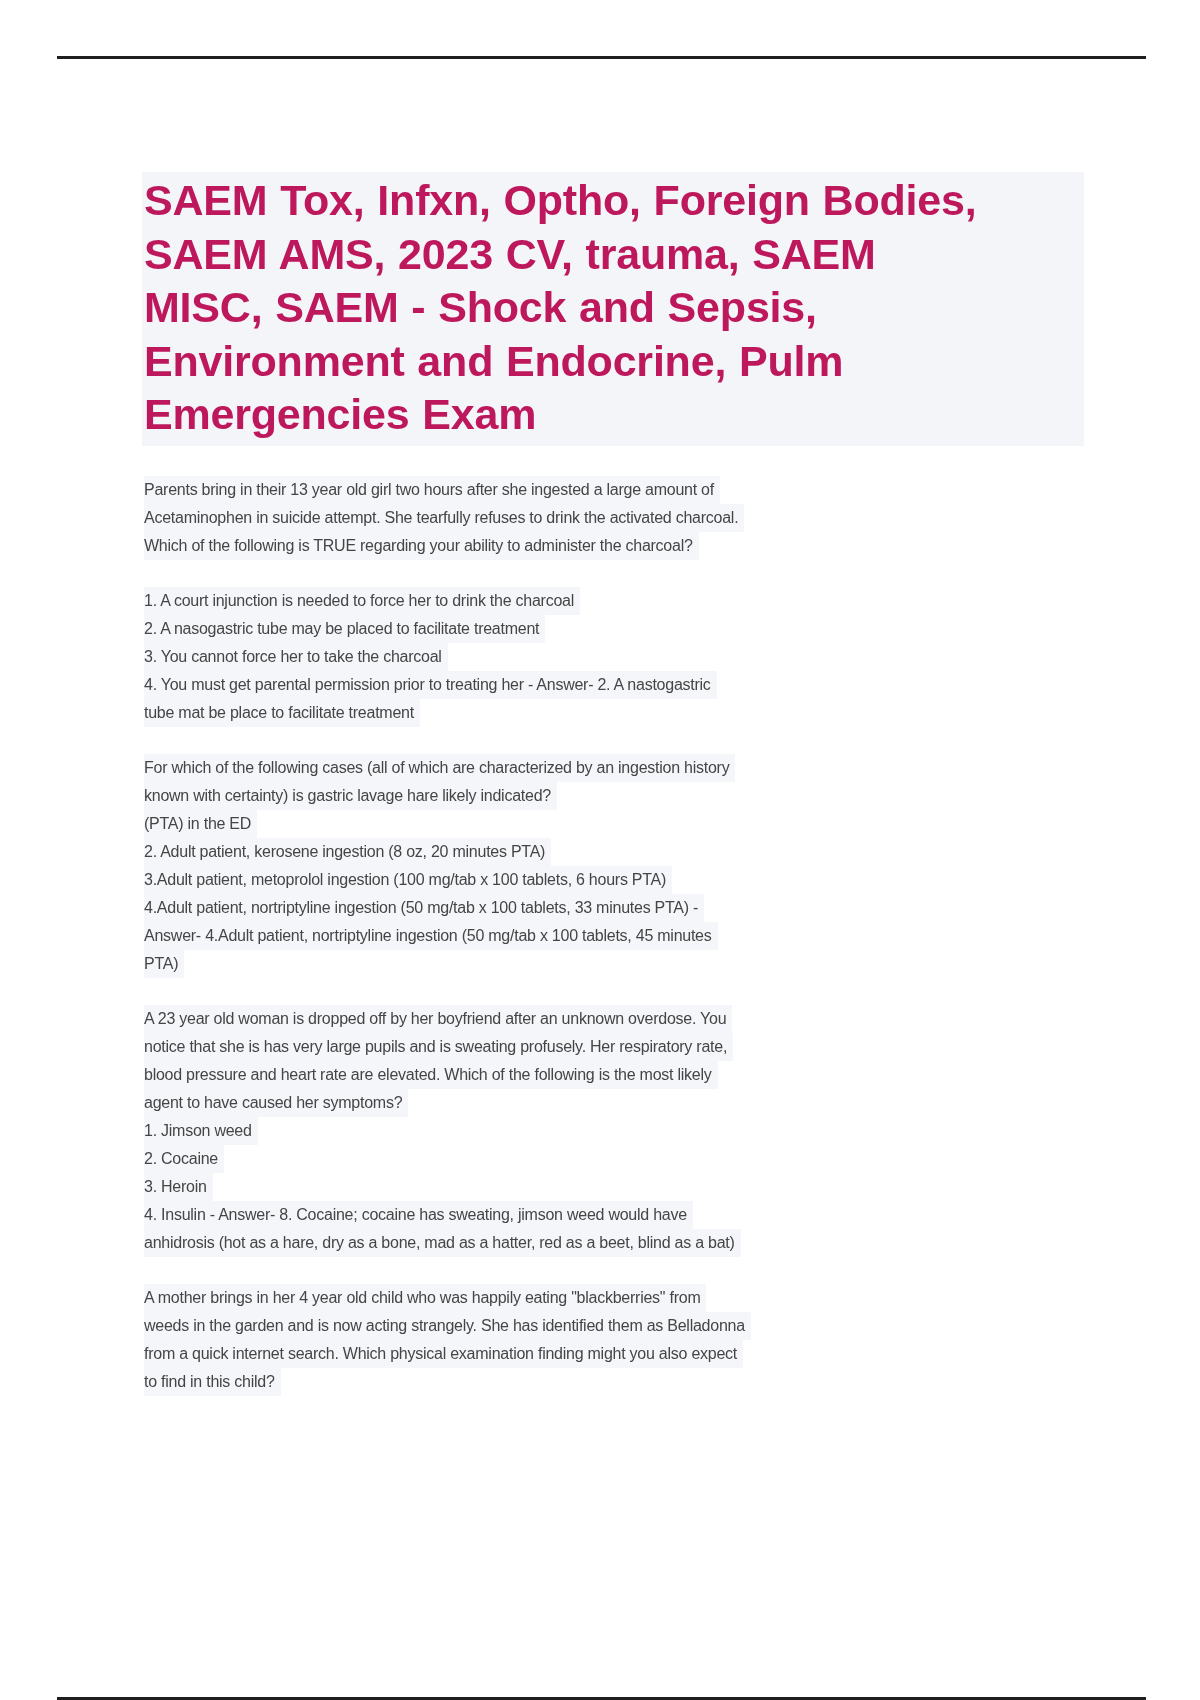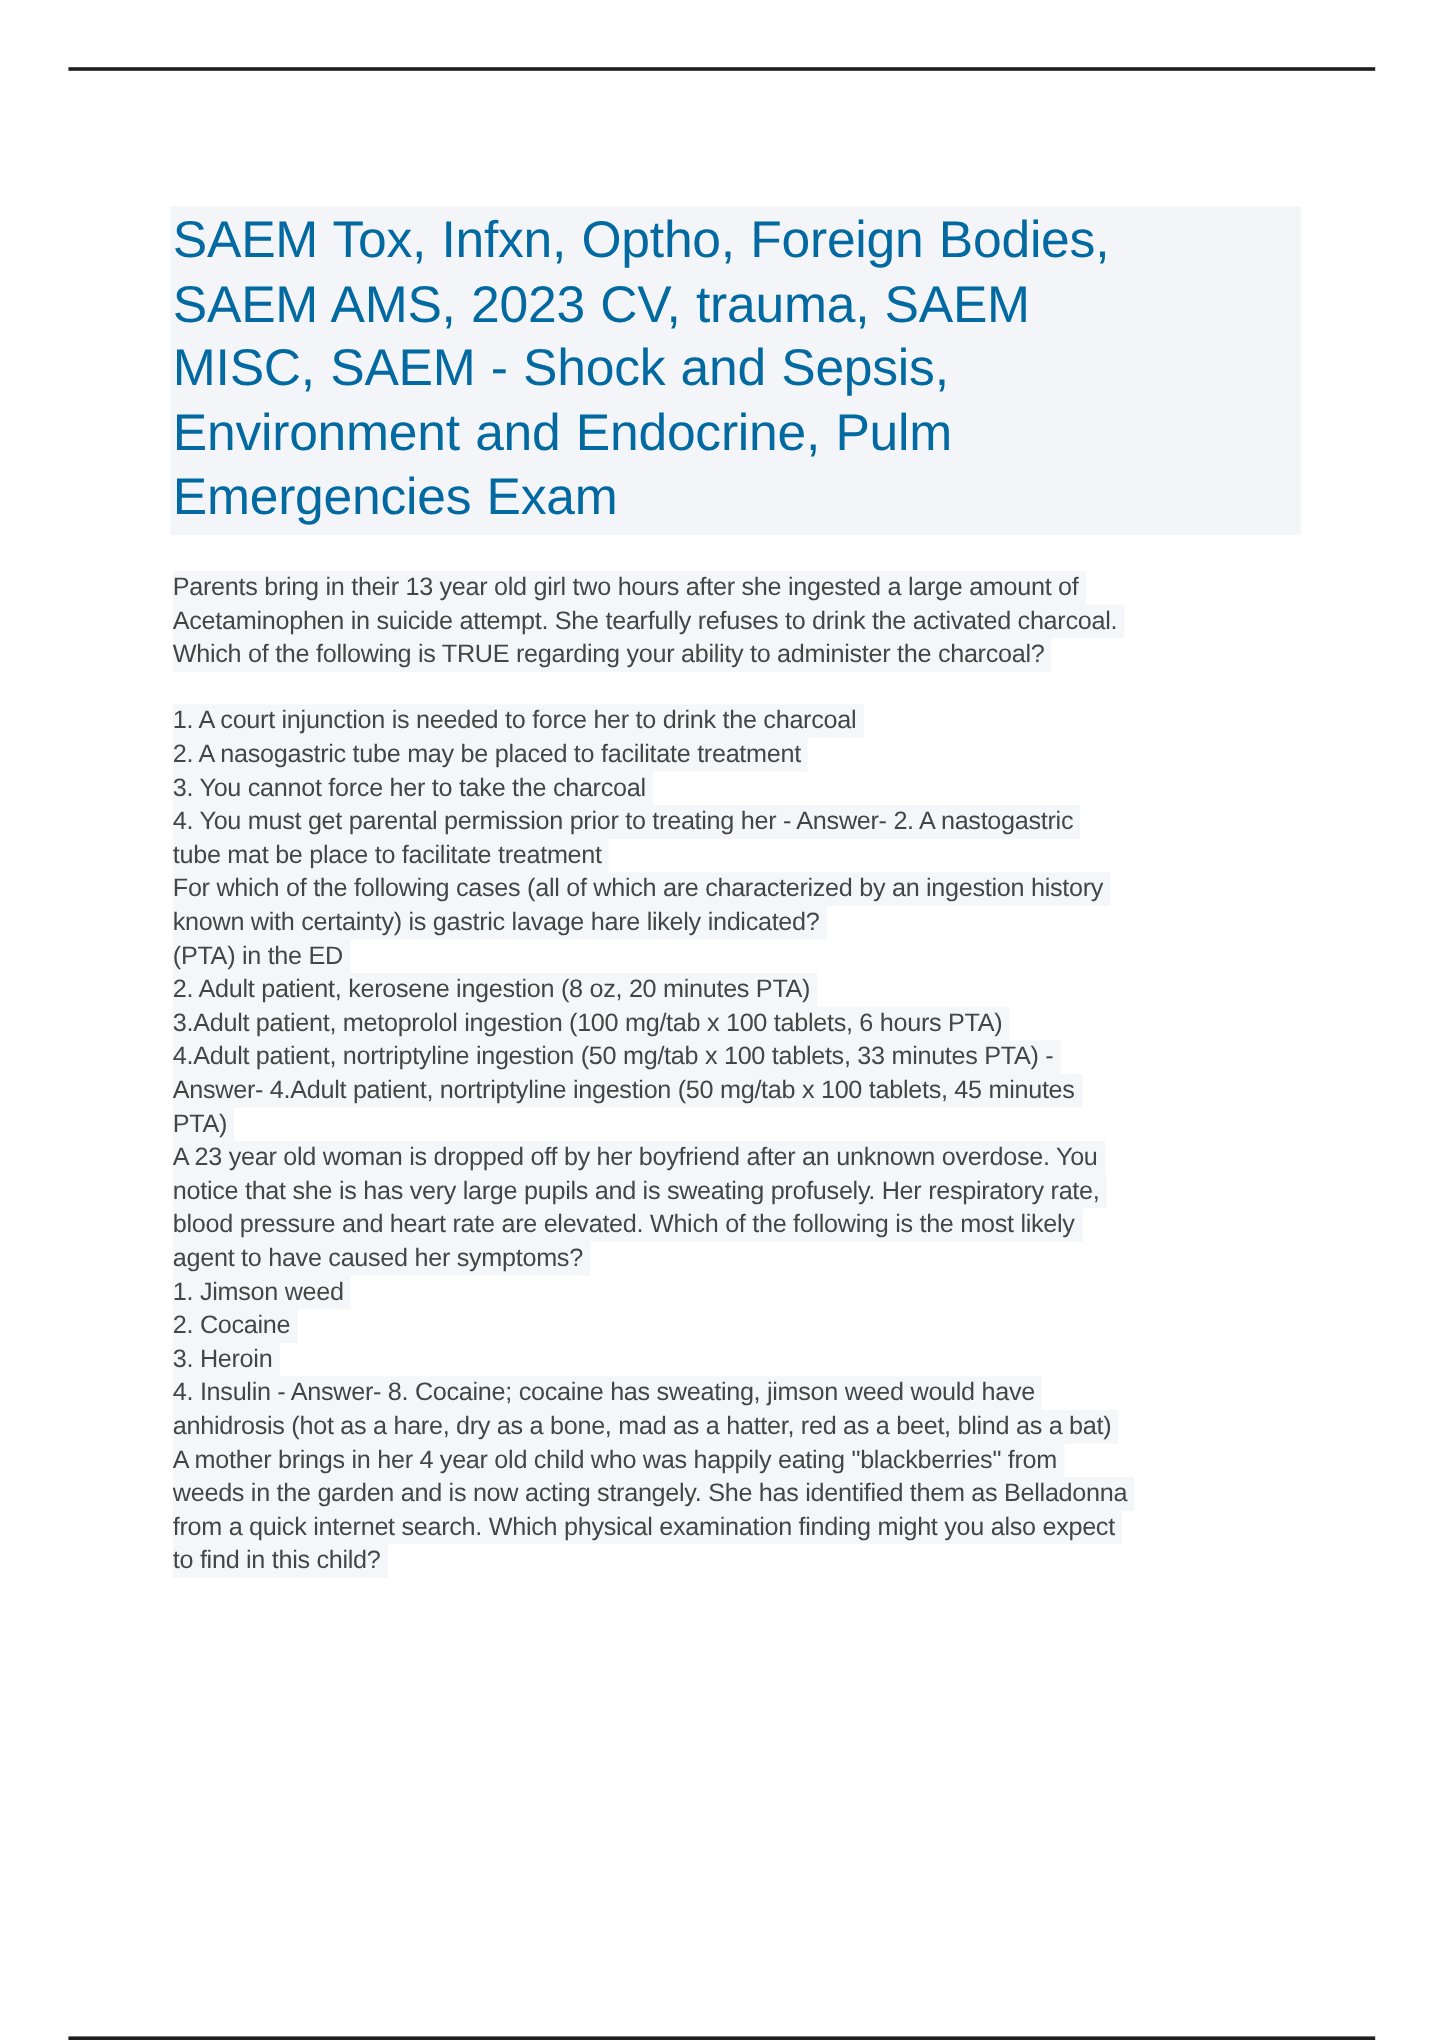--- a/index.html
+++ b/index.html
@@ -25,46 +25,47 @@
     .rule.bottom { top: 1697px; }
 
     .content {
       position: absolute;
       left: 144px;
       top: 172px;
       width: 940px;
     }
     .title {
       background: #f4f5f9;
-      color: #0369a1;
-      font-weight: normal;
+      color: #be185d;
+      font-weight: bold;
       font-size: 43px;
       line-height: 53.5px;
       padding: 2px 2px 4px 2px;
       margin: 0 0 0 -2px;
       letter-spacing: -0.2px;
       word-spacing: 1px;
     }
     .qa {
       margin-top: 30px;
       color: #454545;
-      font-size: 21px;
+      font-size: 16px;
       line-height: 28px;
       letter-spacing: -0.25px;
     }
     .qa .line {
       display: block;
       background: #f5f6fa;
       width: fit-content;
       padding-right: 6px;
     }
     .qa .gap {
       height: 27px;
     }
     .block + .block {
+      margin-top: 27px;
     }
   </style>
 </head>
 <body>
 
 <div class="rule top"></div>
 
 <div class="content">
   <div class="title">
     <div>SAEM Tox, Infxn, Optho, Foreign Bodies,</div>

